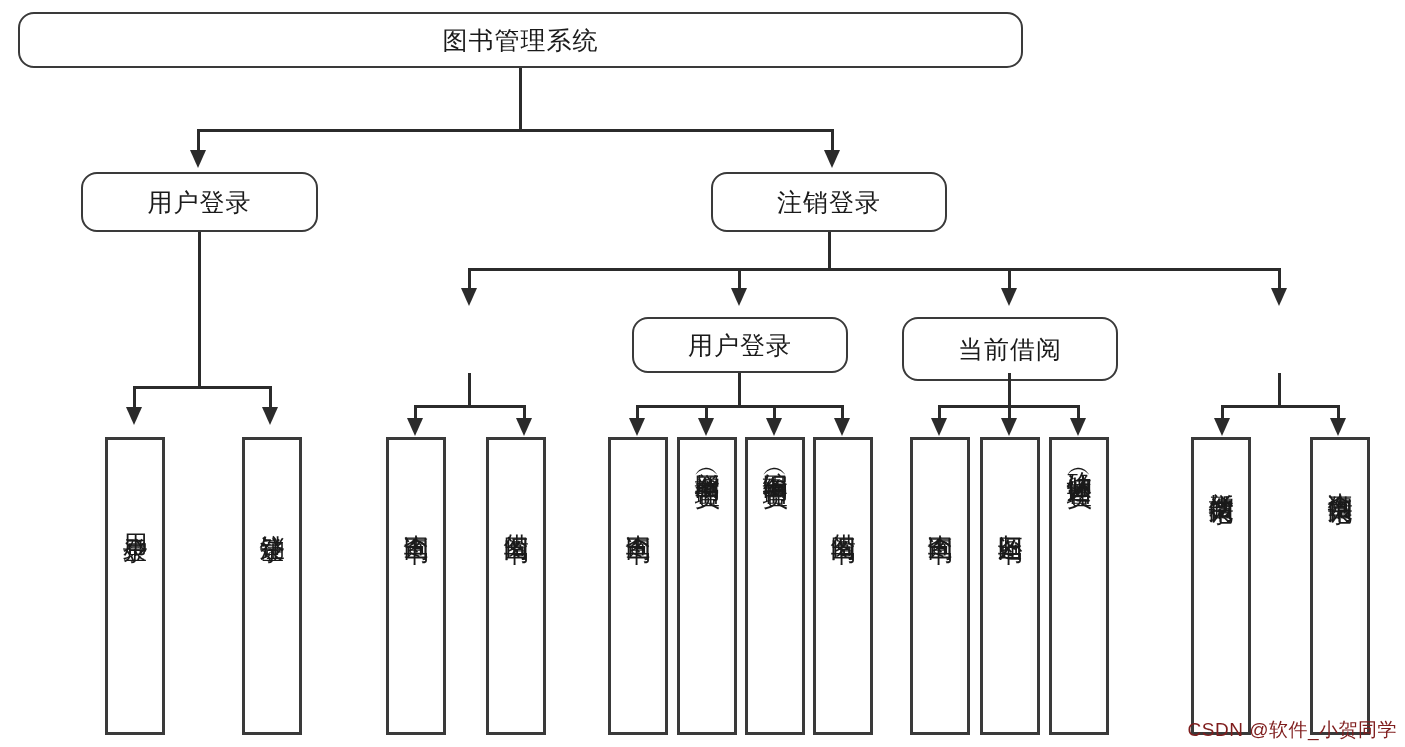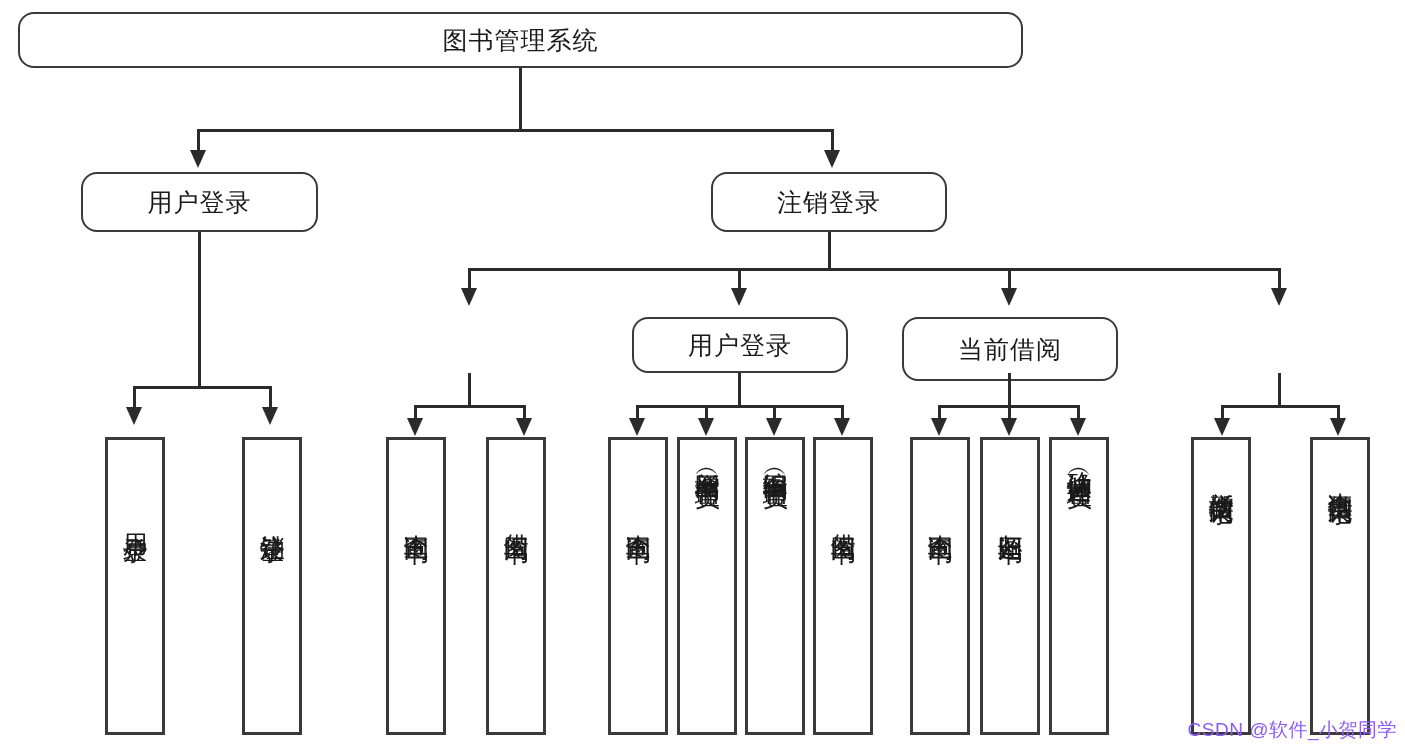--- a/index.html
+++ b/index.html
@@ -75,21 +75,21 @@
     border-left: 8px solid transparent;
     border-right: 8px solid transparent;
     border-top: 18px solid #2b2b2b;
   }
   
   #watermark {
     position: absolute;
     right: 8px;
     bottom: 4px;
     font-size: 19px;
-    color: #8b5cf6;
+    color: #7f1d1d;
     white-space: nowrap;
     letter-spacing: 0.5px;
   }
 </style>
 </head>
 <body>
 
 <div id="canvas">
 
   <div class="node node-h node-root" style="left:18px; top:12px; width:1005px; height:56px;">

